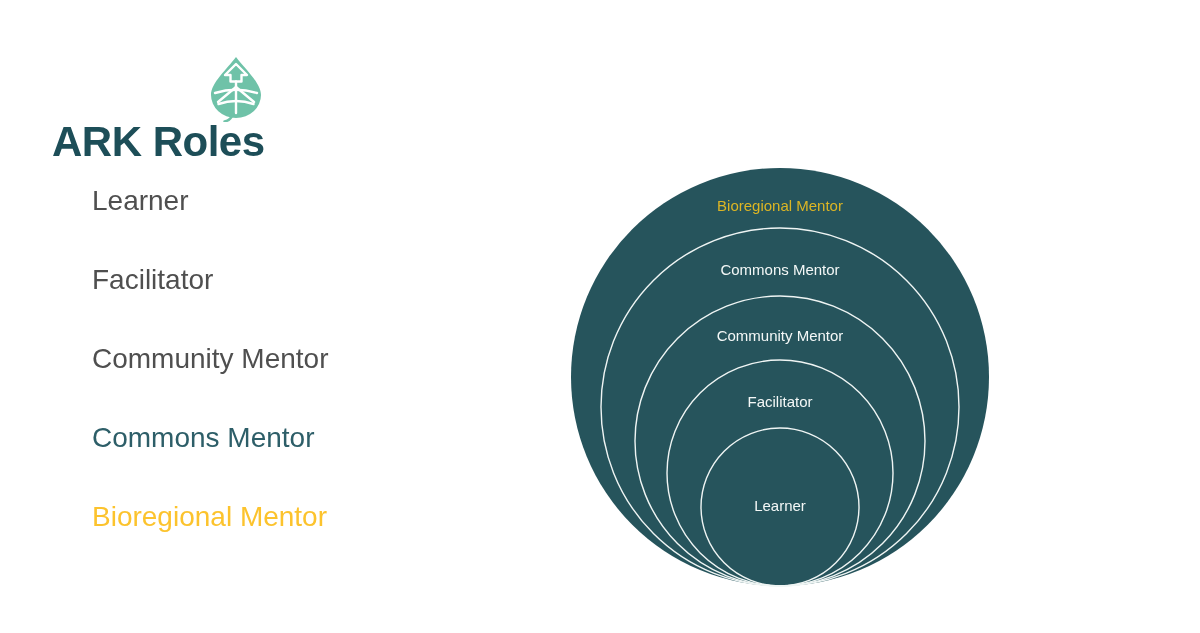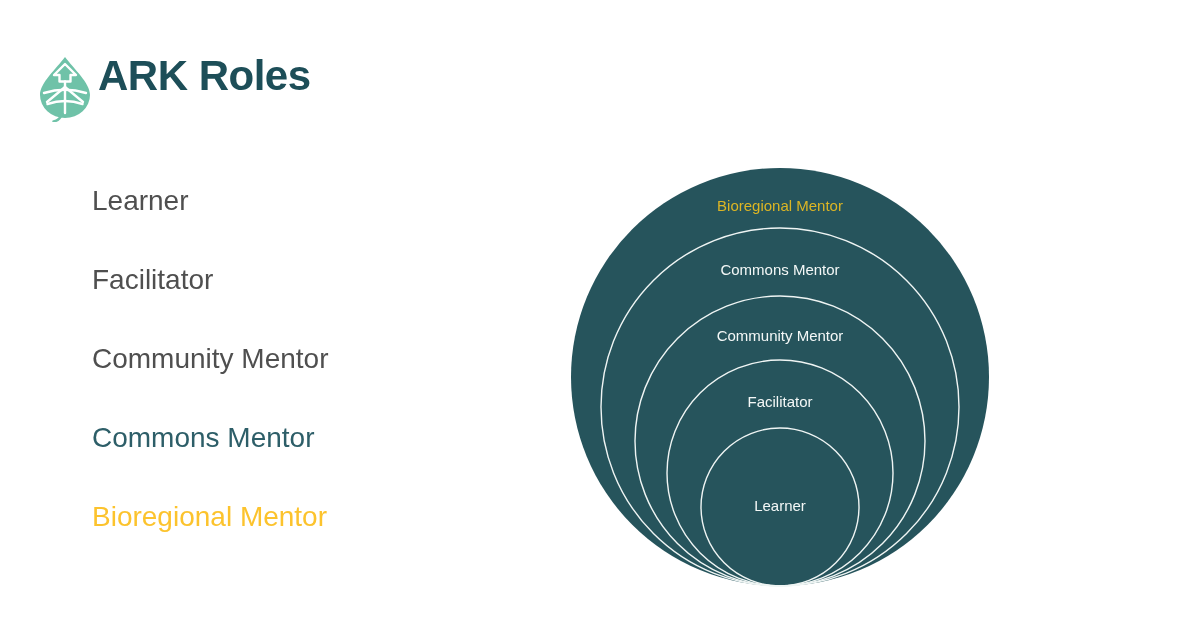--- a/index.html
+++ b/index.html
@@ -1,20 +1,20 @@
 <!DOCTYPE html>
 <html><head>
 <meta charset="utf-8">
 <style>
   * { margin: 0; padding: 0; box-sizing: border-box; }
   html, body { width: 1200px; height: 633px; background: #ffffff; overflow: hidden;
     font-family: "Liberation Sans", "DejaVu Sans", sans-serif; }
   .canvas { position: relative; width: 1200px; height: 633px; background: #ffffff; }
 
-  .brand { position: absolute; left: 36px; top: 56px; display: flex; align-items: flex-start; }
+  .brand { position: absolute; left: 48px; top: 56px; display: flex; align-items: flex-end; flex-direction: column; }
   .brand svg { width: 58px; height: 66px; display: block; }
   .brand h1 { margin-left: 4px; font-size: 42px; font-weight: 700; letter-spacing: -0.5px;
     position: relative; top: -4px; }
 
   .role-list { position: absolute; left: 92px; top: 161px; list-style: none; }
   .role-list li { height: 79px; display: flex; align-items: center;
     font-size: 28px; font-weight: 400; }
 
   .diagram { position: absolute; left: 558px; top: 158px; width: 444px; height: 442px; }
   .diagram text { font-family: "Liberation Sans", "DejaVu Sans", sans-serif; font-size: 15px; }

